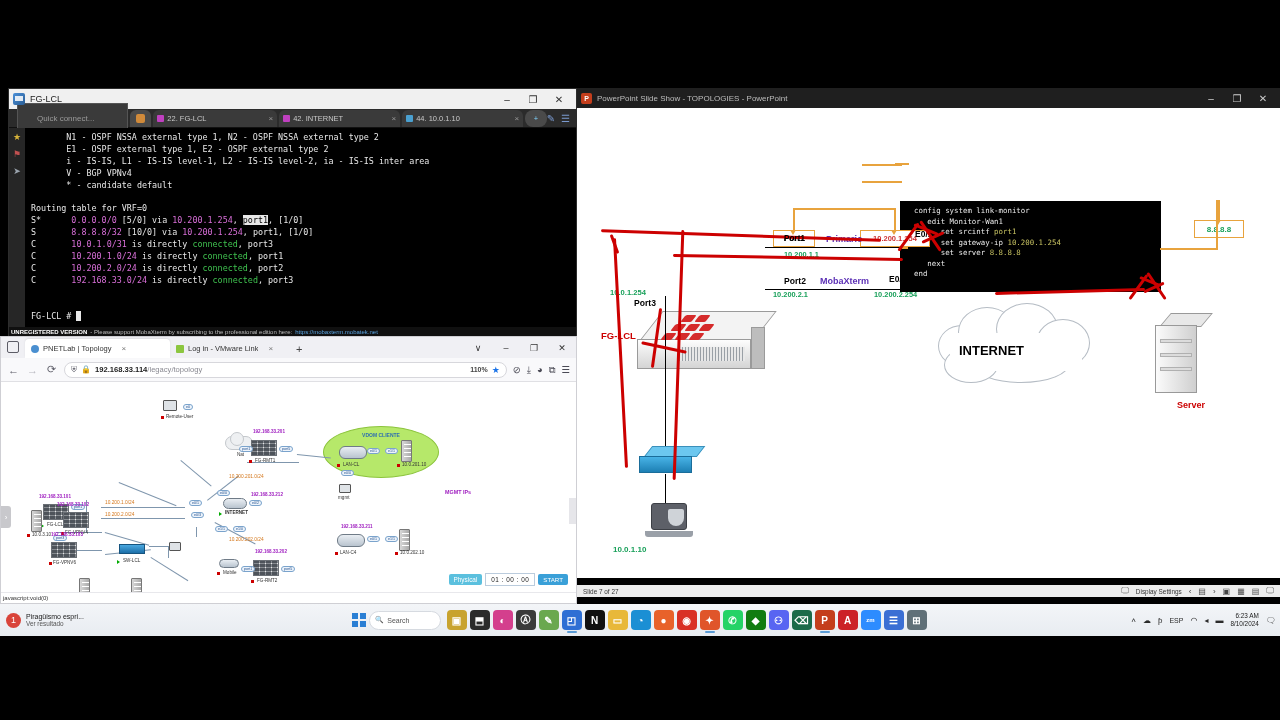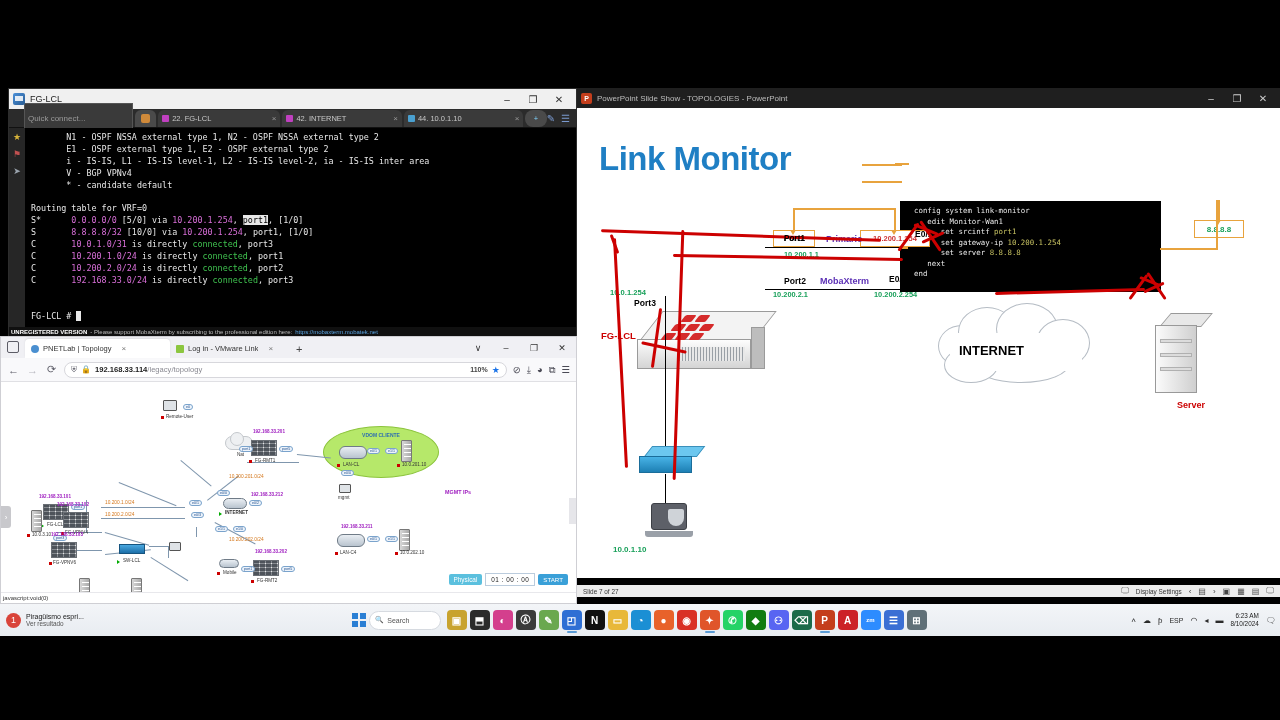--- a/index.html
+++ b/index.html
@@ -19,23 +19,23 @@
   #moba-title .ico { width:12px; height:12px; background:linear-gradient(135deg,#4a90d9,#2a5d94);
                 border-radius:2px; margin-right:5px; flex:none; position:relative;}
   #moba-title .ico::after{content:"";position:absolute;left:2px;top:3px;width:8px;height:5px;background:#fff;opacity:.85;}
   #moba-title .t { flex:1; }
   #moba-title .wbtns { display:flex; gap:0; }
   #moba-title .wbtn { width:26px; height:20px; display:flex; align-items:center;
                       justify-content:center; font-size:10px; color:#333; }
 
   #moba-toolbar { height:19px; background:#2b2b2b; display:flex; align-items:center;
                   border-bottom:1px solid #111; }
-  #quickconnect { width:114px; height:30px; margin-left:15px; background:#3a3a3a;
+  #quickconnect { width:114px; height:30px; margin-left:8px; background:#3a3a3a;
                   border:1px solid #555; color:#9a9a9a; font-size:8px;
-                  display:flex; align-items:center; padding-left:3px; }
+                  display:flex; align-items:center; padding-left:19px; }
   .mtab { height:17px; display:flex; align-items:center; padding:0 4px;
           font-size:7.5px; color:#c9c9c9; background:#3a3a3a; margin-left:2px;
           border-radius:6px 6px 0 0; position:relative; }
   .mtab .tico { width:7px; height:7px; background:#c040c0; margin-right:3px;
                 border-radius:1px; flex:none; }
   .mtab .x { margin-left:auto; padding-left:8px; font-size:8px; color:#999; }
   .mtab.home { width:22px; background:#4a4a4a; justify-content:center; }
   .mtab.home .lock { width:9px;height:9px;background:#d08a3a;border-radius:2px;margin:0;}
   .mtab.plus { background:#4a4a4a; border-radius:8px; width:22px; justify-content:center; color:#7fd4ff;}
   #moba-right { margin-left:auto; display:flex; gap:6px; padding-right:6px; color:#7a9ad0; font-size:10px;}
@@ -482,21 +482,20 @@
       <span class="pico">P</span>
       <span>PowerPoint Slide Show  -  TOPOLOGIES - PowerPoint</span>
       <span class="wbtns">
         <span class="wbtn">–</span>
         <span class="wbtn">❐</span>
         <span class="wbtn">✕</span>
       </span>
     </div>
 
     <div id="slide-area">
-      <div id="slide-title">Link Monitor</div>
 
       <div id="cfgbox">config system link-monitor
    edit Monitor-Wan1
       set srcintf <span class="y">port1</span>
       set gateway-ip <span class="y">10.200.1.254</span>
       set server <span class="y">8.8.8.8</span>
    next
 end
 </div>
 

